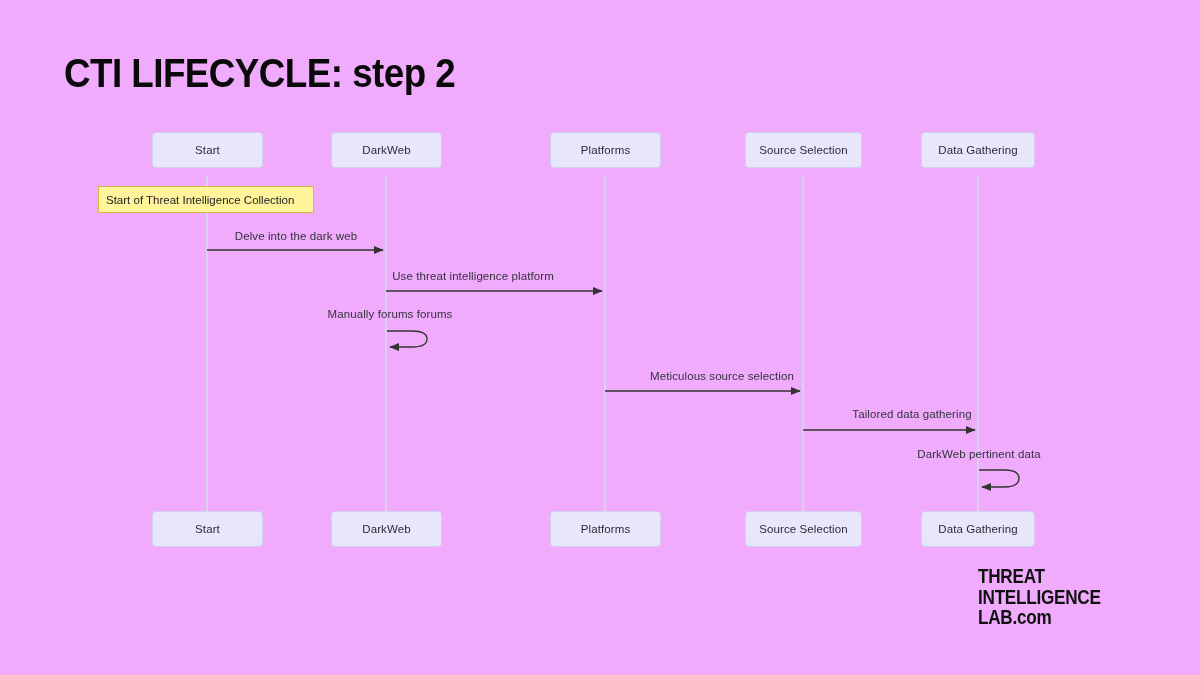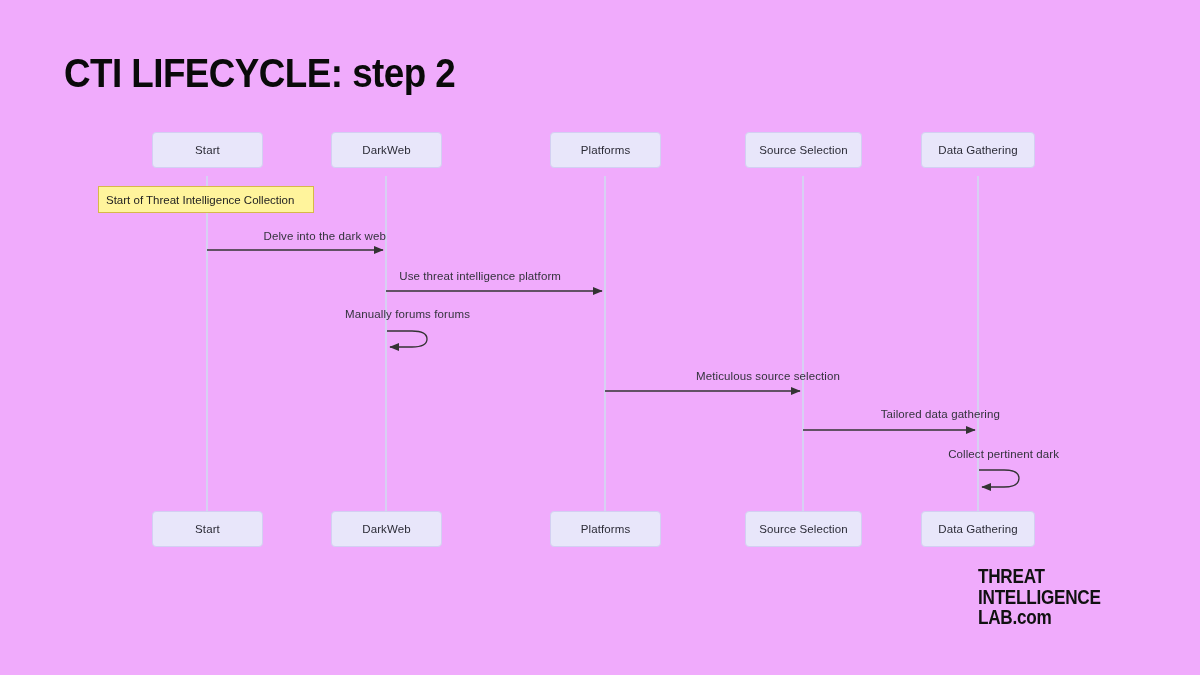--- a/index.html
+++ b/index.html
@@ -89,21 +89,21 @@
     white-space: nowrap;
   }
 
   .msg-label {
     position: absolute;
     color: #33333c;
     font-size: 11.5px;
     font-family: "Liberation Sans", sans-serif;
     letter-spacing: 0.1px;
     white-space: nowrap;
-    text-align: right;
+    text-align: center;
   }
 
   #arrow-layer {
     position: absolute;
     left: 0;
     top: 0;
     width: 1200px;
     height: 675px;
     pointer-events: none;
   }
@@ -185,21 +185,21 @@
     <div class="msg-label" style="left:310px; top:308px; width:160px;">
       <span>Manually forums forums</span>
     </div>
     <div class="msg-label" style="left:604px; top:370px; width:236px;">
       <span>Meticulous source selection</span>
     </div>
     <div class="msg-label" style="left:824px; top:408px; width:176px;">
       <span>Tailored data gathering</span>
     </div>
     <div class="msg-label" style="left:899px; top:448px; width:160px;">
-      <span>Collect pertinent dark</span>
+      <span>DarkWeb pertinent data</span>
     </div>
 
     <svg id="arrow-layer" viewBox="0 0 1200 675" width="1200" height="675">
       <defs>
         <marker id="ah" viewBox="0 0 10 10" refX="9.2" refY="5" markerWidth="7.5" markerHeight="7.5" orient="auto-start-reverse">
           <path d="M 0 0.8 L 10 5 L 0 9.2 z" fill="#333333"></path>
         </marker>
       </defs>
 
       <g stroke="#333333" stroke-width="1.3" fill="none">

